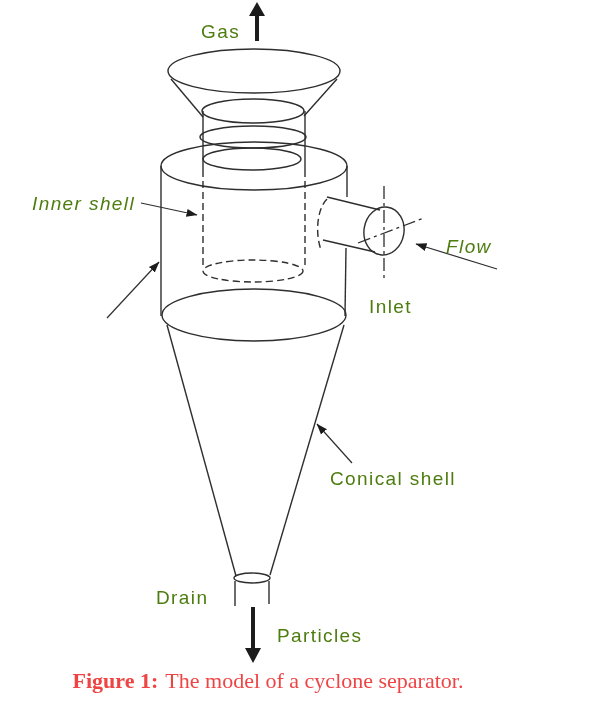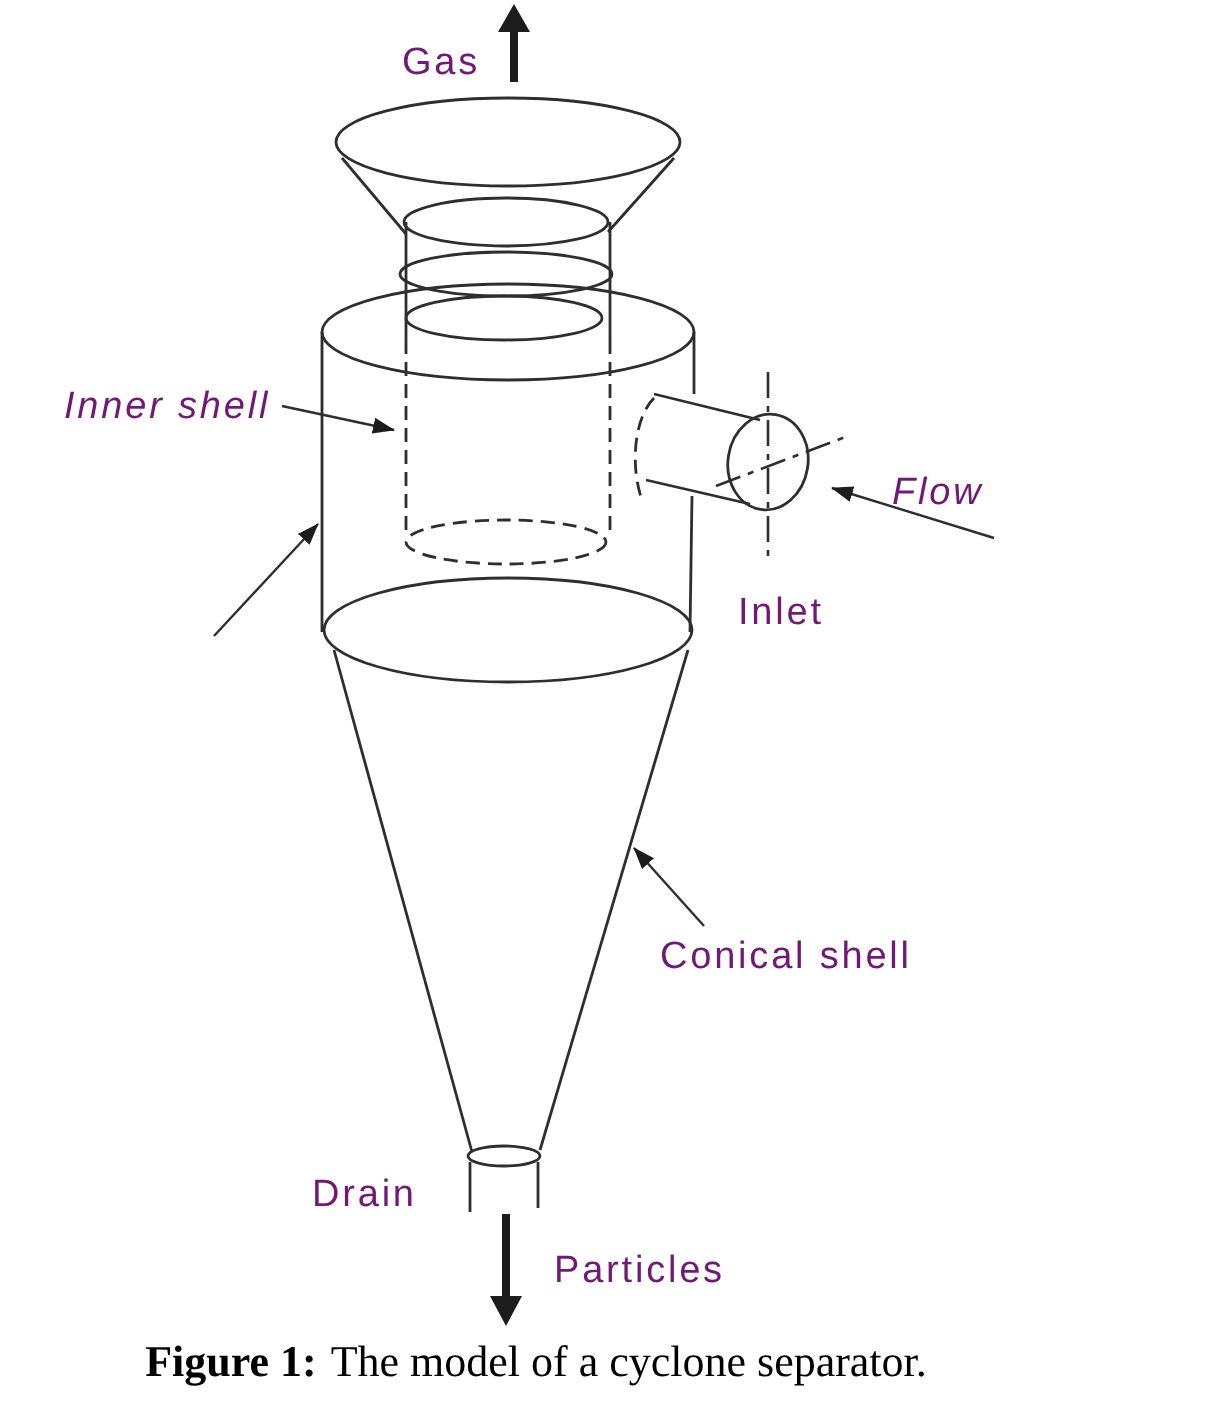--- a/index.html
+++ b/index.html
@@ -35,31 +35,31 @@
   }
   svg.diagram .solid-fill {
     fill: #1c1c1c;
     stroke: none;
   }
   .diagram-label {
     position: absolute;
     font-size: 19px;
     line-height: 1.05;
     letter-spacing: 1.4px;
-    color: #701a75;
+    color: #4d7c0f;
     white-space: nowrap;
   }
   .caption {
     position: absolute;
     left: 0; top: 668px;
     width: 536px;
     text-align: center;
     font-family: "Liberation Serif", "DejaVu Serif", serif;
     font-size: 22px;
-    color: #000000;
+    color: #ef4444;
     white-space: nowrap;
   }
   .caption .cap-label {
     font-weight: bold;
     margin-right: 7px;
   }
 </style>
 </head>
 <body>
 

